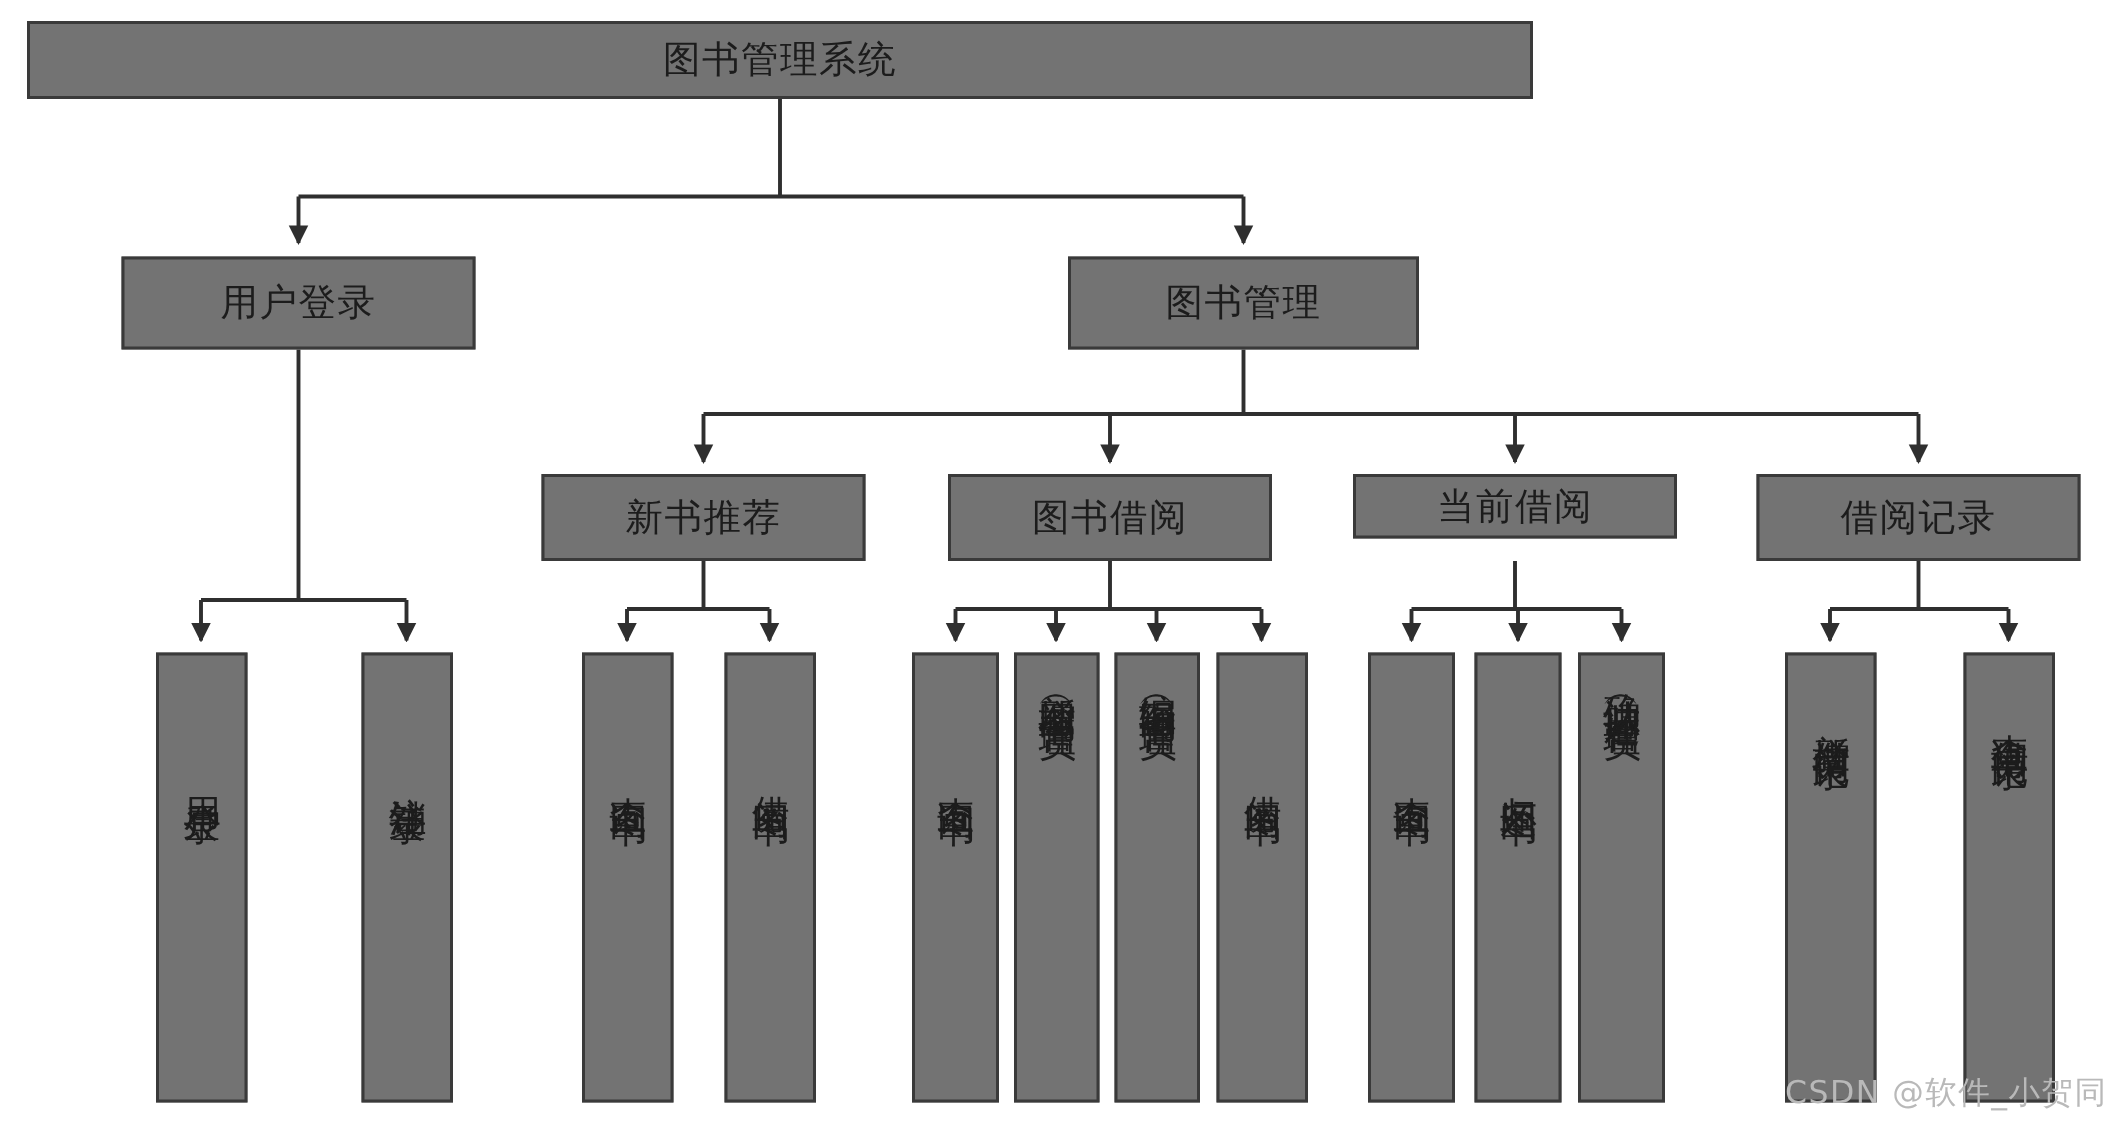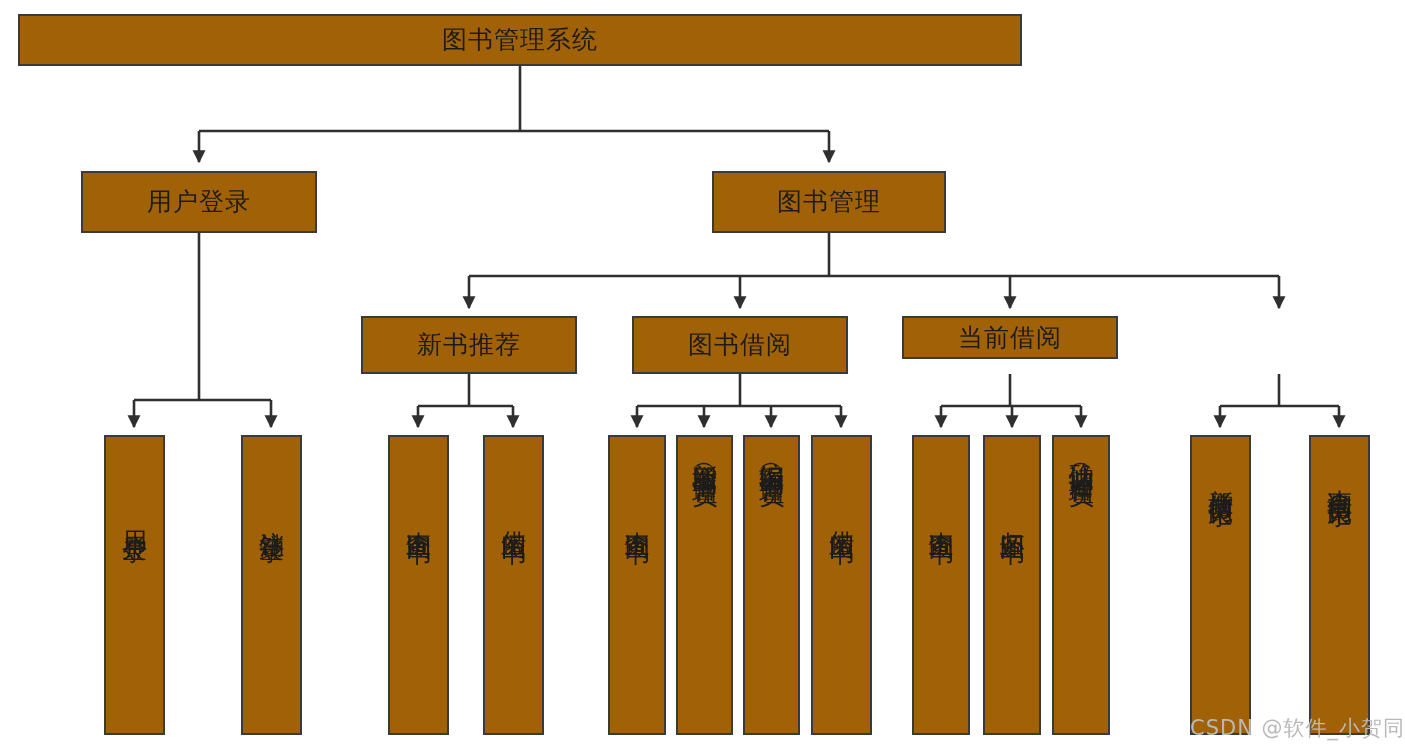--- a/index.html
+++ b/index.html
@@ -23,21 +23,21 @@
     left: 0;
     top: 0;
     width: 1405px;
     height: 747px;
     pointer-events: none;
   }
   .node {
     position: absolute;
     box-sizing: border-box;
     border: 2.5px solid #3a3a3a;
-    background: #a16207;
+    background: #737373;
     display: flex;
     align-items: center;
     justify-content: center;
     color: #1c1c1c;
   }
   .node.horiz {
     font-size: 25px;
     letter-spacing: 1px;
     line-height: 1.1;
   }
@@ -135,20 +135,23 @@
 
   <div class="node horiz" style="left:632px; top:316px; width:216px; height:58px;">
     <span>图书借阅</span>
   </div>
   <div class="node horiz" style="left:361px; top:316px; width:216px; height:58px;">
     <span>新书推荐</span>
   </div>
   <div class="node horiz" style="left:902px; top:316px; width:216px; height:43px;">
     <span>当前借阅</span>
   </div>
+  <div class="node horiz" style="left:1171px; top:316px; width:216px; height:58px;">
+    <span>借阅记录</span>
+  </div>
 
   <div class="node vert" style="left:104px; top:435px; width:61px; height:300px;">
     <span class="vlabel" style="margin-top:68px;">用户登录</span>
   </div>
   <div class="node vert" style="left:241px; top:435px; width:61px; height:300px;">
     <span class="vlabel" style="margin-top:68px;">注销登录</span>
   </div>
 
   <div class="node vert" style="left:388px; top:435px; width:61px; height:300px;">
     <span class="vlabel" style="margin-top:68px;">查询图书</span>

